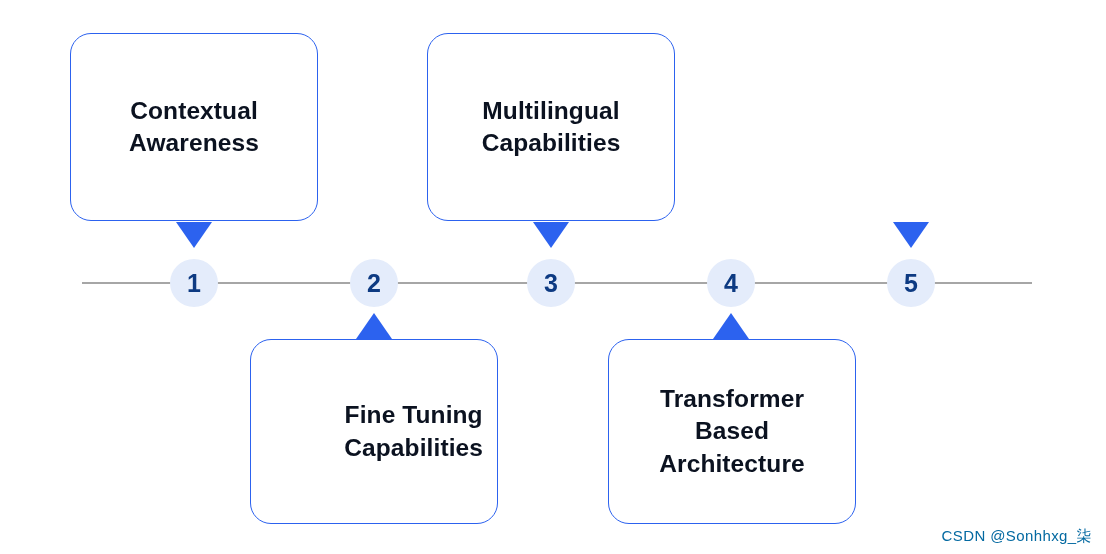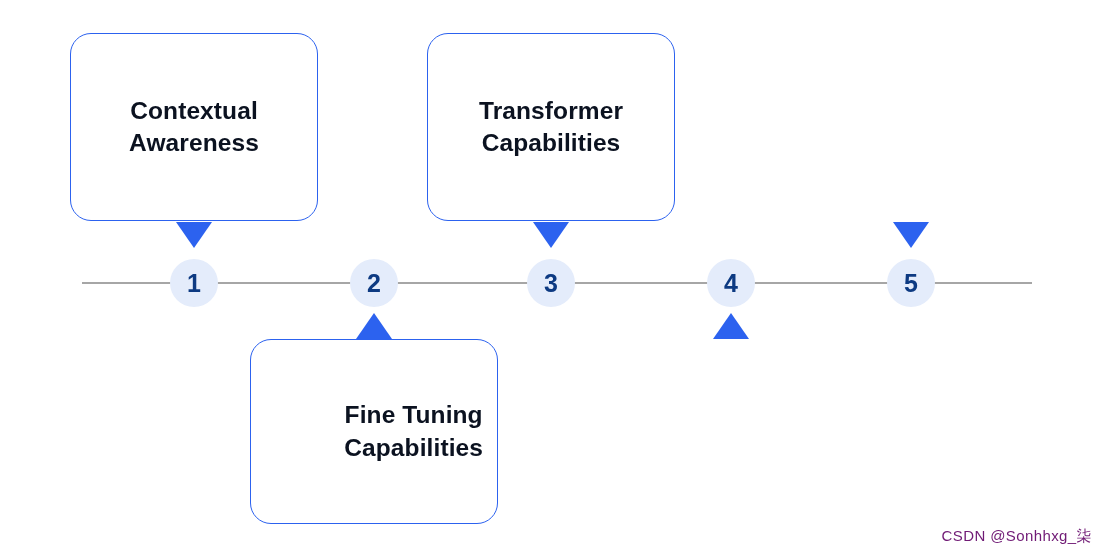--- a/index.html
+++ b/index.html
@@ -89,21 +89,21 @@
     border-right: 18px solid transparent;
     border-bottom: 26px solid #2c62ef;
   }
 
   
   .watermark {
     position: absolute;
     right: 14px;
     bottom: 8px;
     font-size: 15px;
-    color: #701a75;
+    color: #0369a1;
     letter-spacing: 0.4px;
     white-space: nowrap;
   }
 </style>
 </head>
 <body>
 
 <div id="canvas">
 
   <div class="timeline-axis"></div>
@@ -120,32 +120,37 @@
   <div class="step-marker" style="left:350px; top:259px;">
     <span class="step-number">2</span>
   </div>
   <div class="connector-arrow up" style="left:356px; top:313px;"></div>
   <div class="step-card bottom" style="left:250px; top:339px;justify-content:flex-end;">
     <div class="card-title">Fine Tuning
 Capabilities</div>
   </div>
 
   <div class="step-card top" style="left:427px; top:33px;">
-    <div class="card-title">Transformer
+    <div class="card-title">Multilingual
 Capabilities</div>
   </div>
   <div class="connector-arrow down" style="left:533px; top:222px;"></div>
   <div class="step-marker" style="left:527px; top:259px;">
     <span class="step-number">3</span>
   </div>
 
   <div class="step-marker" style="left:707px; top:259px;">
     <span class="step-number">4</span>
   </div>
   <div class="connector-arrow up" style="left:713px; top:313px;"></div>
+  <div class="step-card bottom" style="left:608px; top:339px;">
+    <div class="card-title">Transformer
+Based
+Architecture</div>
+  </div>
 
   <div class="connector-arrow down" style="left:893px; top:222px;"></div>
   <div class="step-marker" style="left:887px; top:259px;">
     <span class="step-number">5</span>
   </div>
 
   <div class="watermark">CSDN @Sonhhxg_柒</div>
 
 </div>
 

